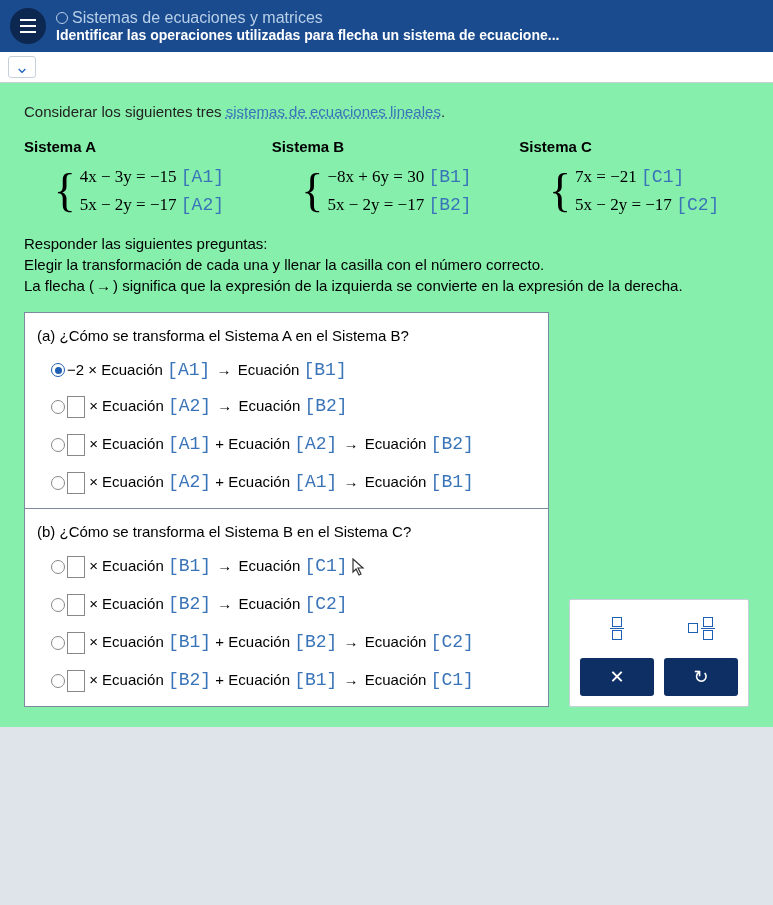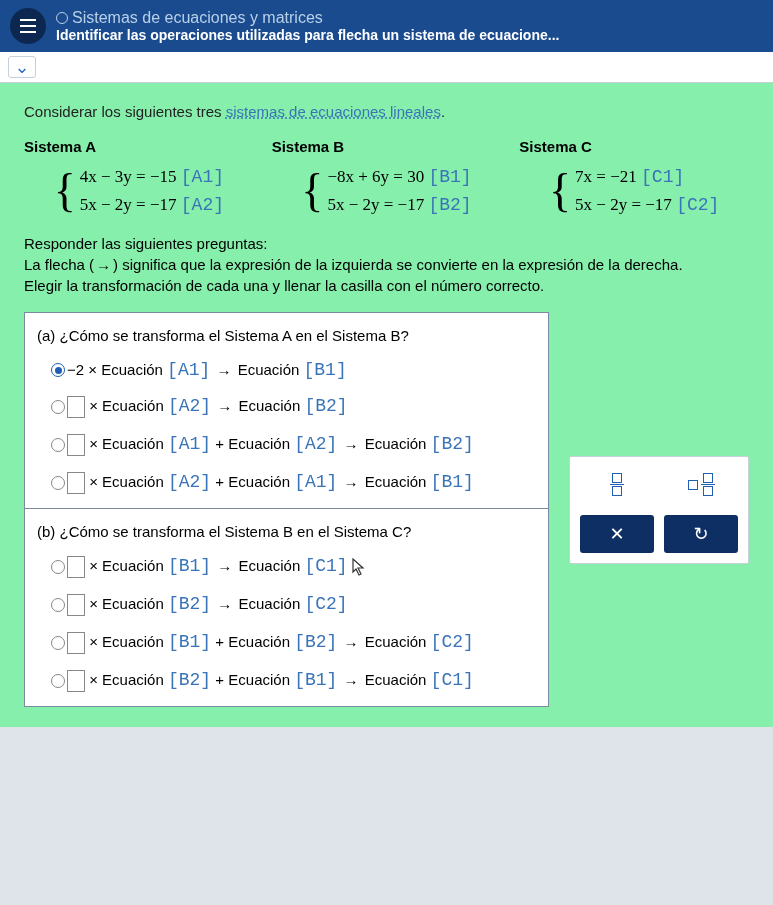--- a/index.html
+++ b/index.html
@@ -18,21 +18,21 @@
 .link{color:#3a74b8;text-decoration:underline dotted;cursor:pointer}
 .systems{display:flex;gap:18px;margin:18px 0}
 .system{flex:1;text-align:left}
 .system-name{font-weight:bold;font-size:15px;margin-bottom:12px;display:block}
 .brace-eqs{display:flex;align-items:center;justify-content:center;gap:4px}
 .brace{font-size:46px;font-family:'Times New Roman',serif;line-height:0.6}
 .eqs{display:flex;flex-direction:column;gap:8px;align-items:flex-start}
 .eq{font-family:'Times New Roman',serif;font-size:17px;white-space:nowrap}
 .tag{color:#3a74b8;font-family:Liberation Mono, monospace;font-size:18px}
 .resp{font-size:15px;line-height:1.4;margin:10px 0 16px}
-.main-row{display:flex;gap:20px;align-items:center}
+.main-row{display:flex;gap:20px;align-items:flex-end}
 .question-box{border:1px solid #7a8ba0;background:#fff;flex:1}
 .q-section{border-bottom:1px solid #7a8ba0;padding:14px 12px}
 .q-section:last-child{border-bottom:none}
 .q-title{font-size:15px;margin-bottom:16px}
 .opt{display:flex;align-items:center;gap:2px;font-size:15px;margin-bottom:16px;padding-left:14px}
 .opt:last-child{margin-bottom:0}
 .radio{width:14px;height:14px;border:1.5px solid #888;border-radius:50%;flex-shrink:0;display:flex;align-items:center;justify-content:center}
 .radio.checked{border-color:#1e5fb3}
 .radio.checked::after{content:'';width:7px;height:7px;background:#1e5fb3;border-radius:50%}
 .box-input{width:18px;height:22px;border:1px solid #888;background:#fff;display:inline-block;vertical-align:middle}
@@ -99,22 +99,22 @@
           <div class="eqs">
             <div class="eq">7x = −21 <span class="tag">[C1]</span></div>
             <div class="eq">5x − 2y = −17 <span class="tag">[C2]</span></div>
           </div>
         </div>
       </div>
     </div>
 
   <div class="resp">
     <div>Responder las siguientes preguntas:</div>
+    <div>Elegir la transformación de cada una y llenar la casilla con el número correcto.</div>
     <div><span>La flecha (</span><span class="arrow">→</span><span>) significa que la expresión de la izquierda se convierte en la expresión de la derecha.</span></div>
-    <div>Elegir la transformación de cada una y llenar la casilla con el número correcto.</div>
   </div>
 
   <div class="main-row">
     <div class="question-box" id="qbox">
         <div class="q-section">
           <div class="q-title">(a)  ¿Cómo se transforma el Sistema A en el Sistema B?</div>
           <div class="opt">
             <span class="radio checked"></span>
             <span>−2 × Ecuación <span class="tag">[A1]</span> <span class="arrow">→</span> Ecuación <span class="tag">[B1]</span></span>
           </div>

